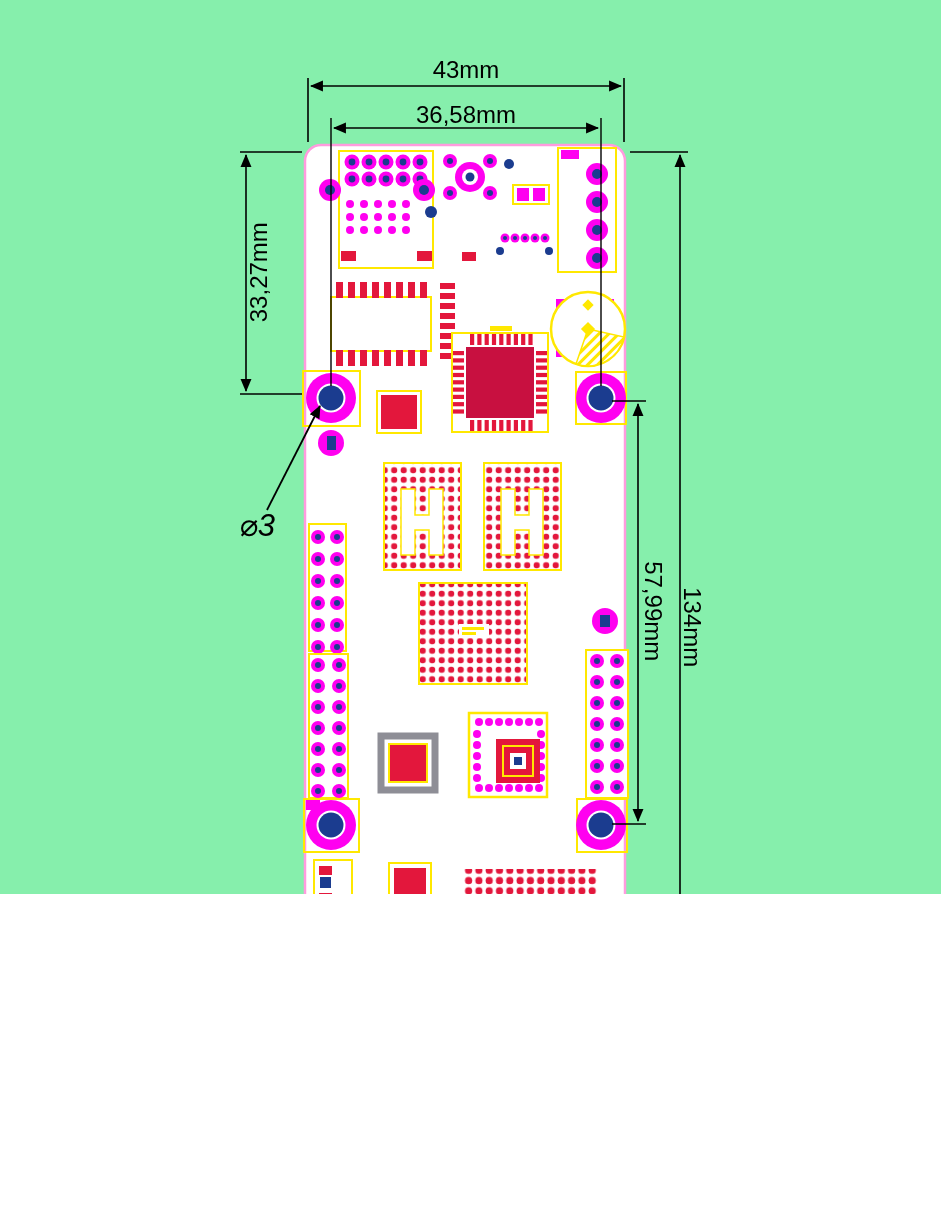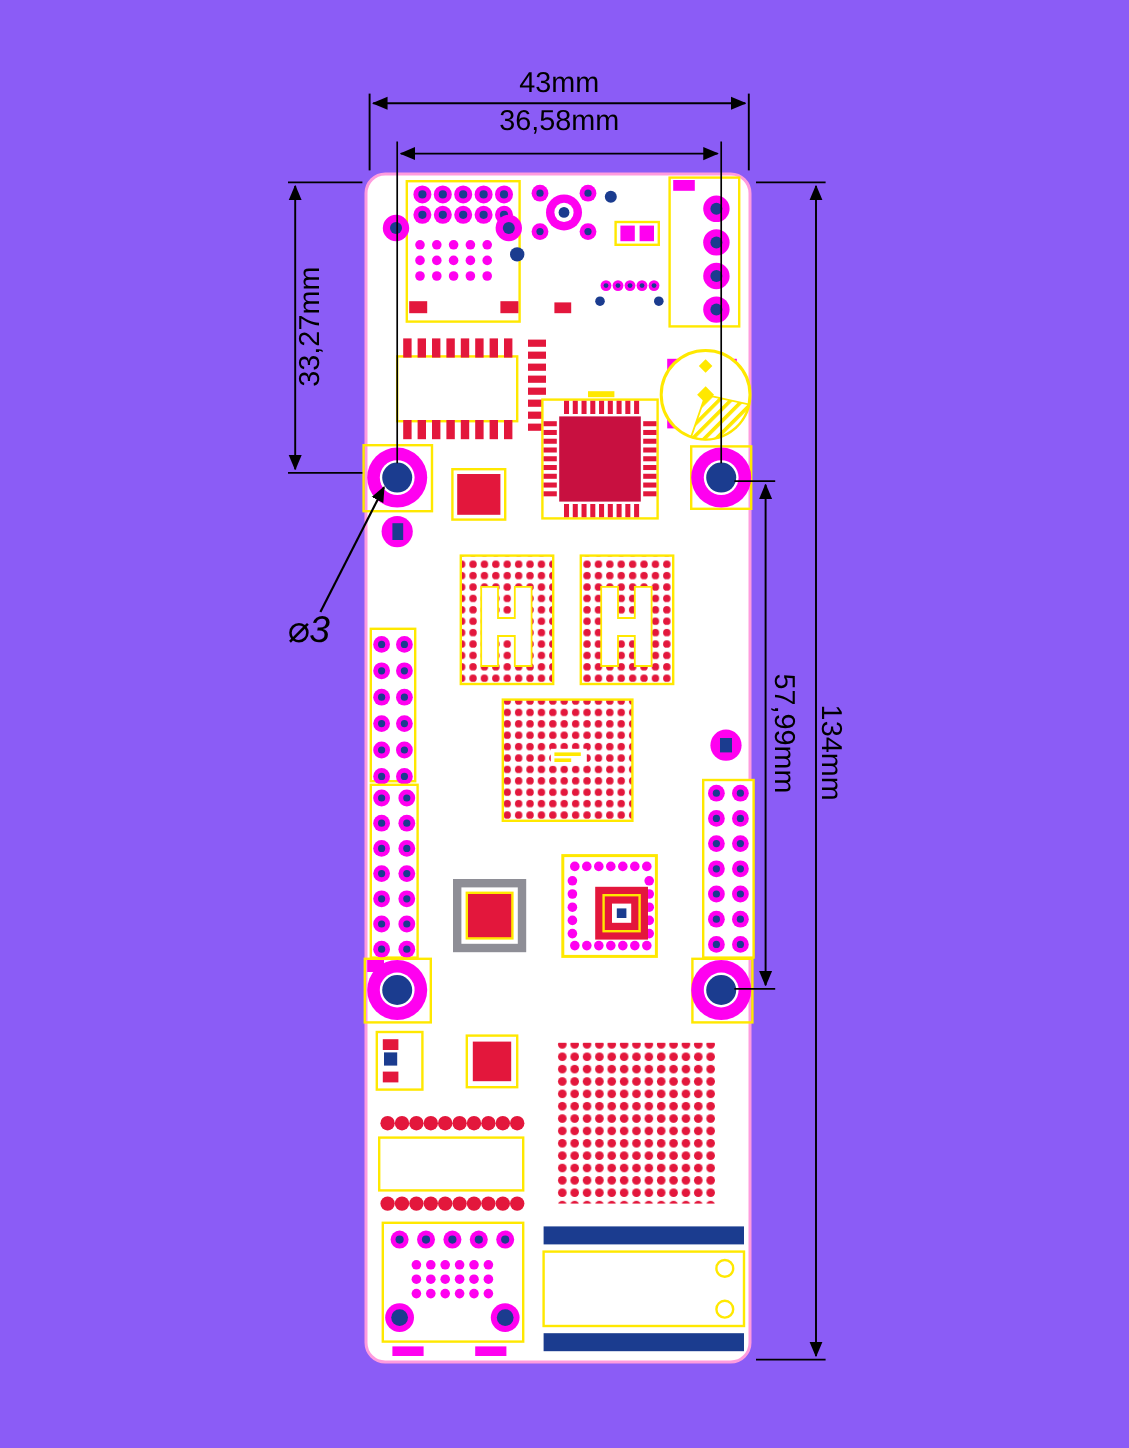--- a/index.html
+++ b/index.html
@@ -1,19 +1,19 @@
 <!DOCTYPE html>
 <html><head>
 <meta charset="utf-8">
 <style>
   html,body{margin:0;padding:0;background:#fff;}
   #stage{
     position:relative;
-    width:941px;height:1207px;
-    background:#8b5cf6;
+    width:941px;height:894px;
+    background:#86efac;
     font-family:"Liberation Sans","DejaVu Sans",sans-serif;
     overflow:hidden;
   }
   svg{position:absolute;left:0;top:0;}
   .dim-label{
     position:absolute;
     text-align:center;
     font-size:24px;
     color:#000;
     line-height:1.1;
@@ -470,21 +470,21 @@
       <line x1="680" y1="155" x2="680" y2="1130" stroke-width="1.6" marker-start="url(#arr)" marker-end="url(#arr)"></line>
     </g>
 
     <g stroke="#000" stroke-width="1.8">
       <line x1="267" y1="510" x2="320" y2="406" marker-end="url(#arr)"></line>
     </g>
   </svg>
 
   <div class="dim-label" style="left:386px;top:57px;width:160px;">43mm</div>
 
-  <div class="dim-label" style="left:386px;top:88px;width:160px;">36,58mm</div>
+  <div class="dim-label" style="left:386px;top:102px;width:160px;">36,58mm</div>
 
   <div class="dim-label vert" style="left:179px;top:259px;width:160px;transform:rotate(-90deg);">33,27mm</div>
 
   <div class="dim-label vert" style="left:573px;top:598px;width:160px;transform:rotate(90deg);">57,99mm</div>
 
   <div class="dim-label vert" style="left:612px;top:614px;width:160px;transform:rotate(90deg);">134mm</div>
 
   <div class="dia-label" style="left:217px;top:507px;width:80px;">⌀3</div>
 
 </div>

